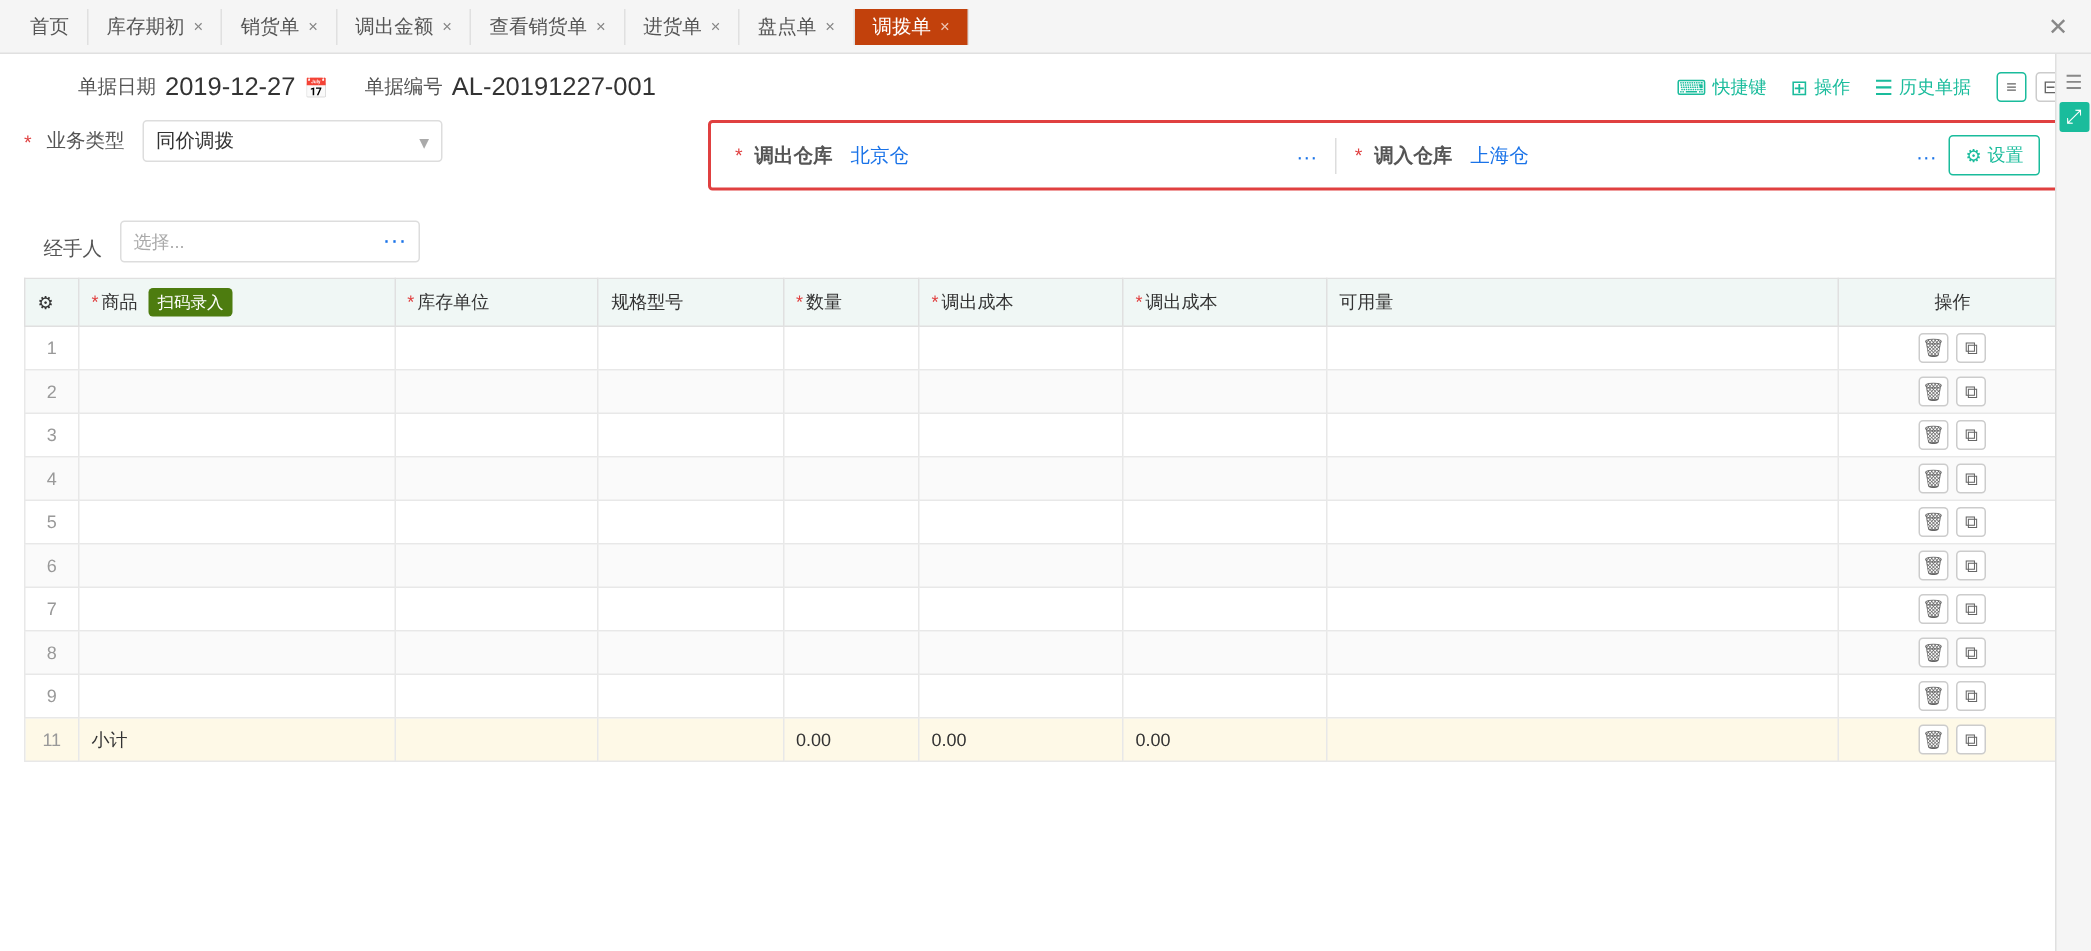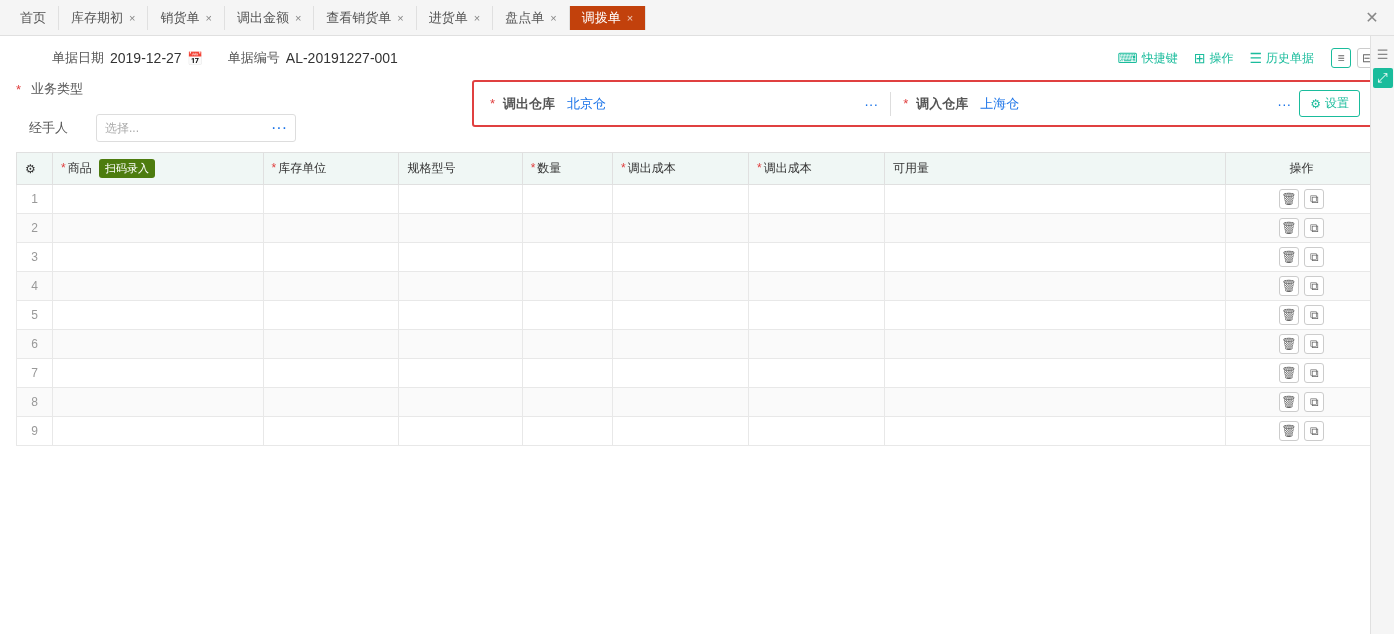--- a/index.html
+++ b/index.html
@@ -41,21 +41,21 @@
       width: 28px; height: 28px;
       display: flex; align-items: center; justify-content: center;
       cursor: pointer;
       font-size: 16px;
       color: #888;
     }
 
     
     .main { padding: 12px 16px; }
     .field-label { color: #555; font-size: 13px; }
-    .field-value { color: #333; font-size: 14px; }
+    .field-value { color: #333; font-size: 17px; }
     .date-icon { font-size: 13px; color: #888; cursor: pointer; }
     .req-star { color: #e04040; margin-right: 2px; }
     .warehouse-label { color: #555; font-weight: bold; }
     .warehouse-value { color: #1a73e8; font-size: 13px; margin-left: 6px; }
     .more-btn { color: #1a73e8; font-size: 14px; cursor: pointer; margin-left: auto; }
 
     
     .setting-btn {
       display: flex; align-items: center; gap: 4px;
       border: 1px solid #1abc9c;
@@ -79,21 +79,21 @@
       border-radius: 3px;
       padding: 4px 8px;
       min-width: 200px;
       cursor: pointer;
       background: #fff;
     }
     .select-wrapper .chevron { margin-left: auto; color: #aaa; }
 
     
     .person-row {
-      display: flex; align-items: center; gap: 24px;
+      display: flex; align-items: flex-end; gap: 8px; margin-top: 23px;
     }
     .person-select {
       color: #aaa; font-size: 12px; cursor: pointer;
     }
 
     
     .data-table {
       width: 100%;
       border-collapse: collapse;
       font-size: 12px;
@@ -262,20 +262,24 @@
     </div>
   </div>
 
   <div class="form-row">
 
     <div class="form-left">
 
       <div class="business-type-row">
         <span class="req-star">*</span>
         <span class="field-label">业务类型</span>
+        <div class="select-wrapper" style="min-width:200px; margin-left:4px;">
+          <span>同价调拨</span>
+          <span class="chevron">▾</span>
+        </div>
       </div>
 
       <div class="person-row">
         <span class="field-label" style="margin-left:13px;">经手人</span>
         <div class="select-wrapper" style="min-width:200px; margin-left:4px;">
           <span class="person-select">选择...</span>
           <span class="more-btn" style="margin-left:auto; font-size:16px; color:#1a73e8;">···</span>
         </div>
       </div>
     </div>
@@ -451,20 +455,34 @@
       <td></td>
       <td></td>
       <td></td>
       <td></td>
       <td></td>
       <td class="op-cell">
         <span class="icon-btn">🗑</span>
         <span class="icon-btn">⧉</span>
       </td>
     </tr>
+          <tr class="subtotal">
+      <td class="row-num">11</td>
+      <td colspan="1">小计</td>
+      <td></td>
+      <td></td>
+      <td>0.00</td>
+      <td>0.00</td>
+      <td>0.00</td>
+      <td></td>
+      <td class="op-cell">
+        <span class="icon-btn">🗑</span>
+        <span class="icon-btn">⧉</span>
+      </td>
+    </tr>
         </tbody>
     </table>
   </div>
 
 </div>
 
 <div class="right-sidebar">
   <div class="sidebar-icon">☰</div>
   <div class="sidebar-icon active">⤢</div>
 </div>

